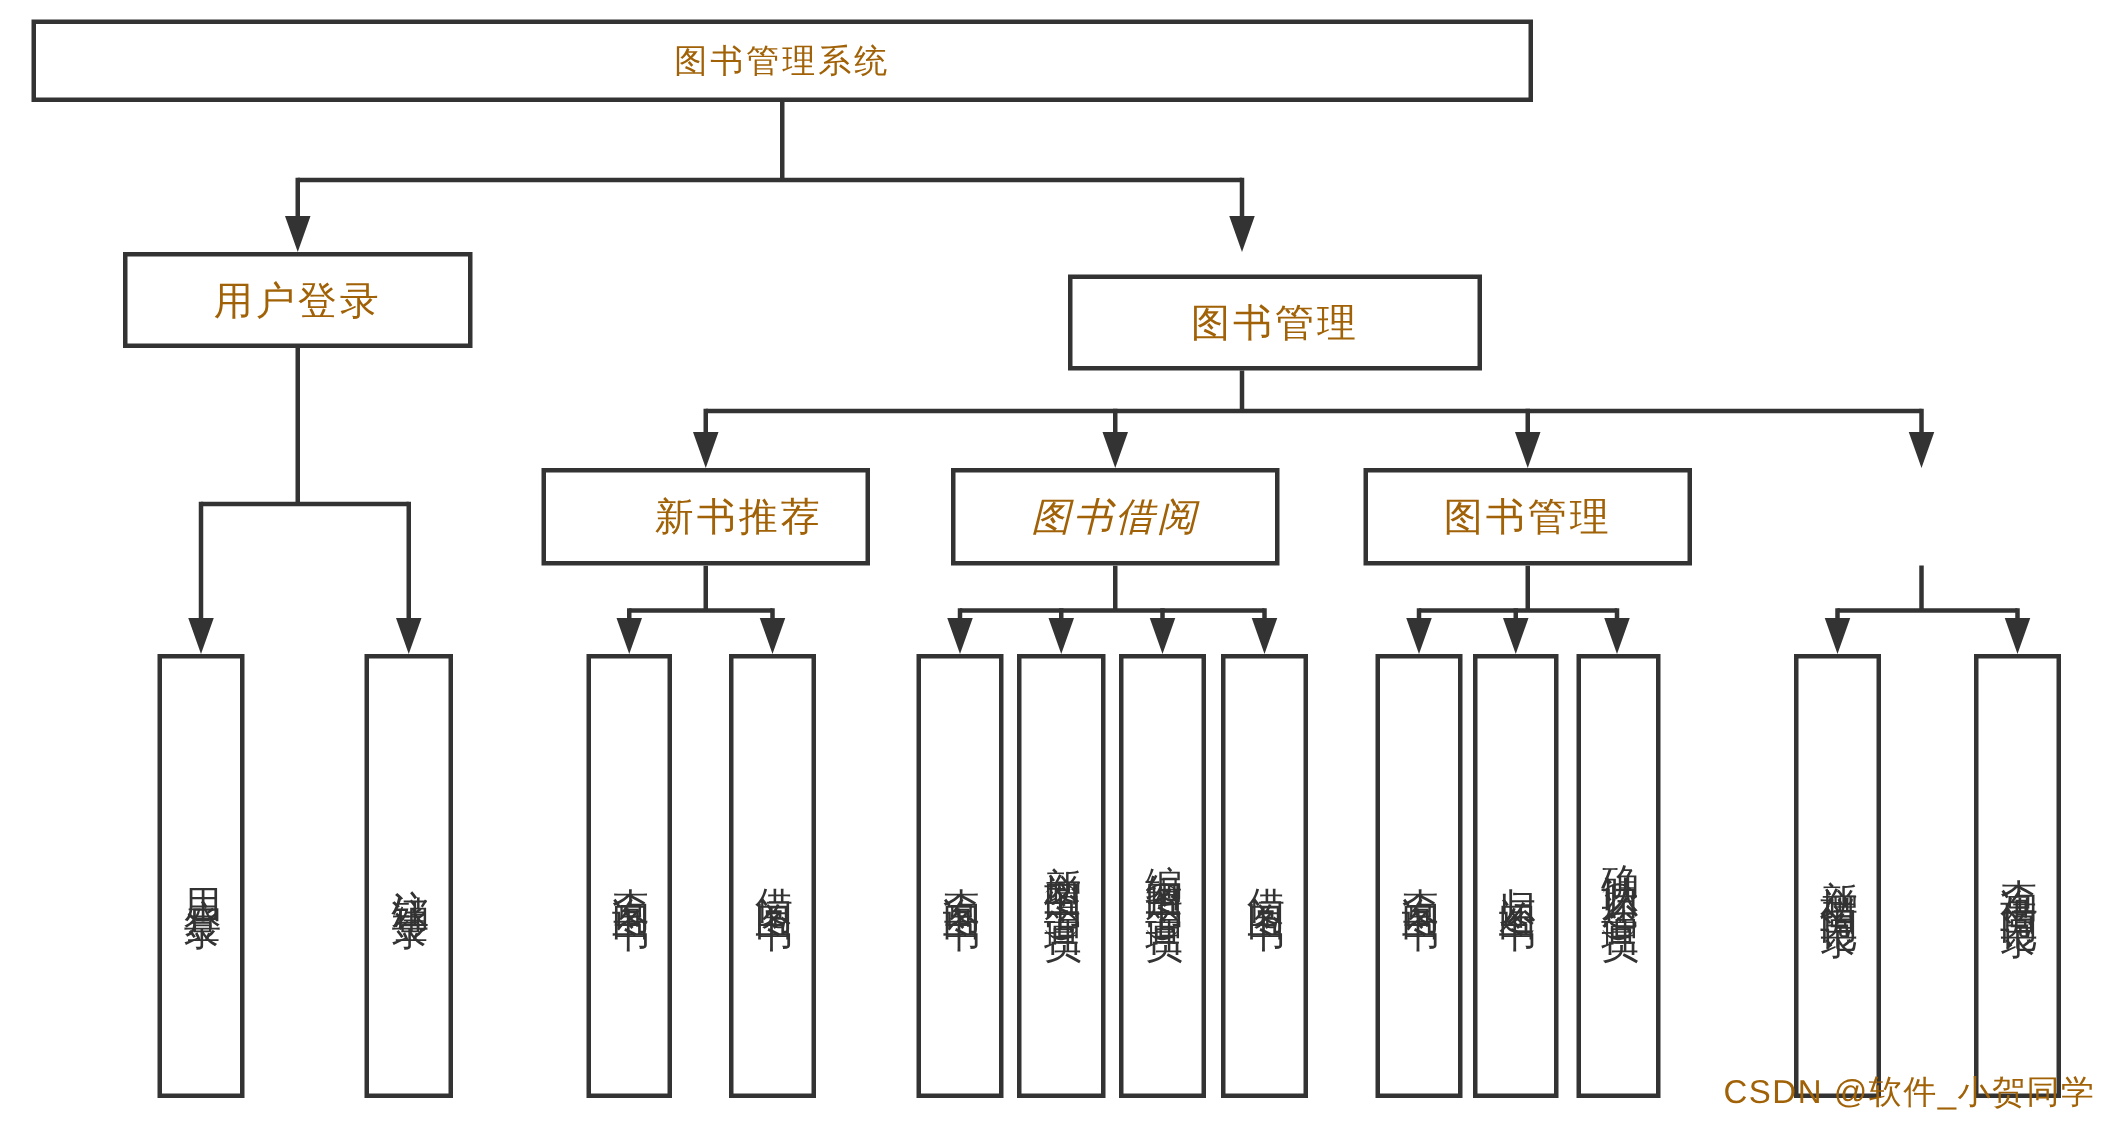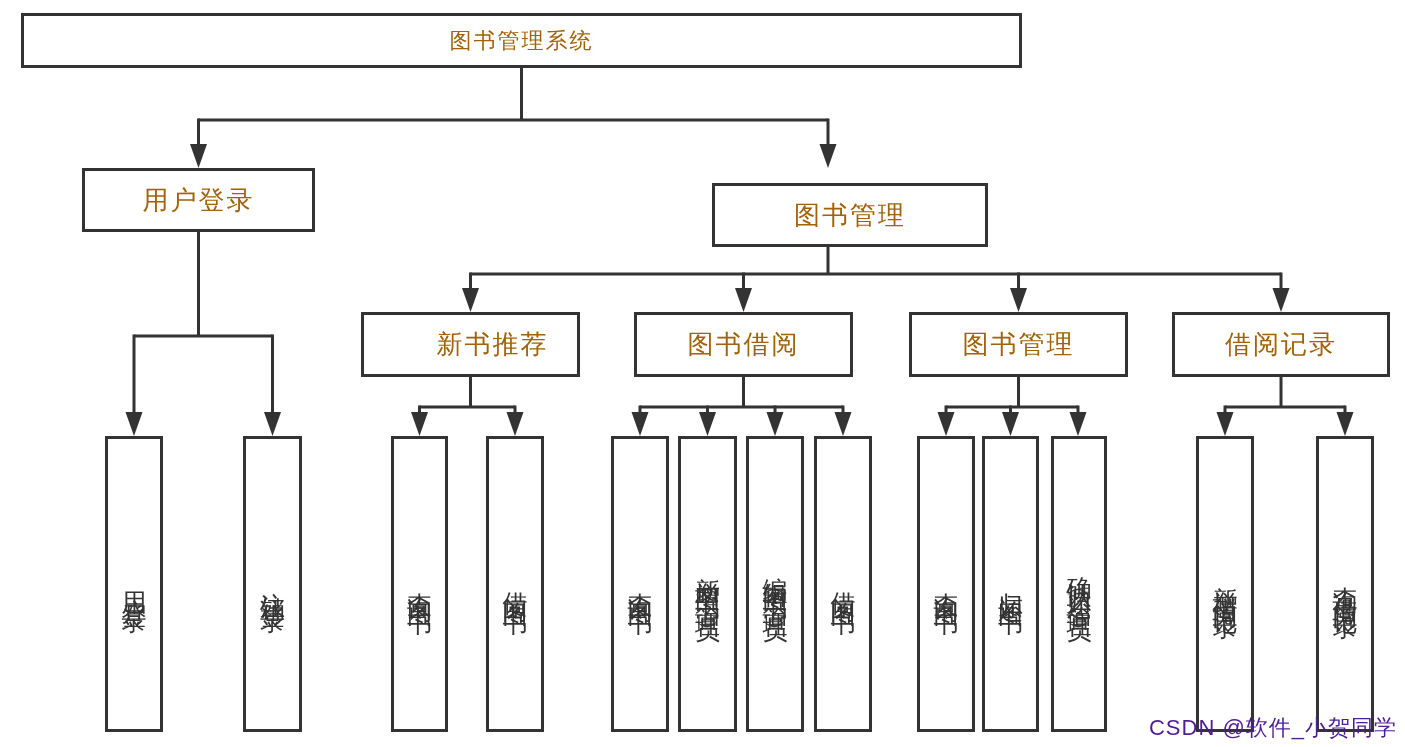--- a/index.html
+++ b/index.html
@@ -34,21 +34,21 @@
     writing-mode:vertical-rl;
     text-orientation:mixed;
     font-size:25px;
     letter-spacing:6px;
     line-height:1;
   }
   .watermark{
     position:absolute;
     right:8px;bottom:4px;
     font-size:22px;
-    color:#4c1d95;
+    color:#a16207;
     letter-spacing:1px;
     white-space:nowrap;
   }
 </style>
 </head>
 <body>
 
 <div id="canvas">
 
   <svg id="connectors" viewBox="0 0 1405 747" xmlns="http://www.w3.org/2000/svg">
@@ -116,23 +116,22 @@
       <polygon points="1336.5,412 1353.5,412 1345,436"></polygon>
     </g>
   </svg>
 
   <div class="node root" style="left:21px;top:13px;width:1001px;height:55px;">图书管理系统</div>
 
   <div class="node" style="left:82px;top:168px;width:233px;height:64px;">用户登录</div>
   <div class="node" style="left:712px;top:168px;width:276px;height:64px;margin-top:15px;">图书管理</div>
 
   <div class="node" style="left:361px;top:312px;width:219px;height:65px;padding-left:44px;">新书推荐</div>
-  <div class="node" style="left:634px;top:312px;width:219px;height:65px;">图书借阅</div>
+  <div class="node" style="left:634px;top:312px;width:219px;height:65px;font-style:italic;">图书借阅</div>
   <div class="node" style="left:909px;top:312px;width:219px;height:65px;">图书管理</div>
-  <div class="node" style="left:1172px;top:312px;width:218px;height:65px;">借阅记录</div>
 
   <div class="leaf" style="left:105px;width:58px;">用户登录</div>
   <div class="leaf" style="left:243px;width:59px;">注销登录</div>
 
   <div class="leaf" style="left:391px;width:57px;">查询图书</div>
   <div class="leaf" style="left:486px;width:58px;">借阅图书</div>
 
   <div class="leaf" style="left:611px;width:58px;">查询图书</div>
   <div class="leaf" style="left:678px;width:59px;">新增图书（管理员）</div>
   <div class="leaf" style="left:746px;width:58px;">编辑图书（管理员）</div>

